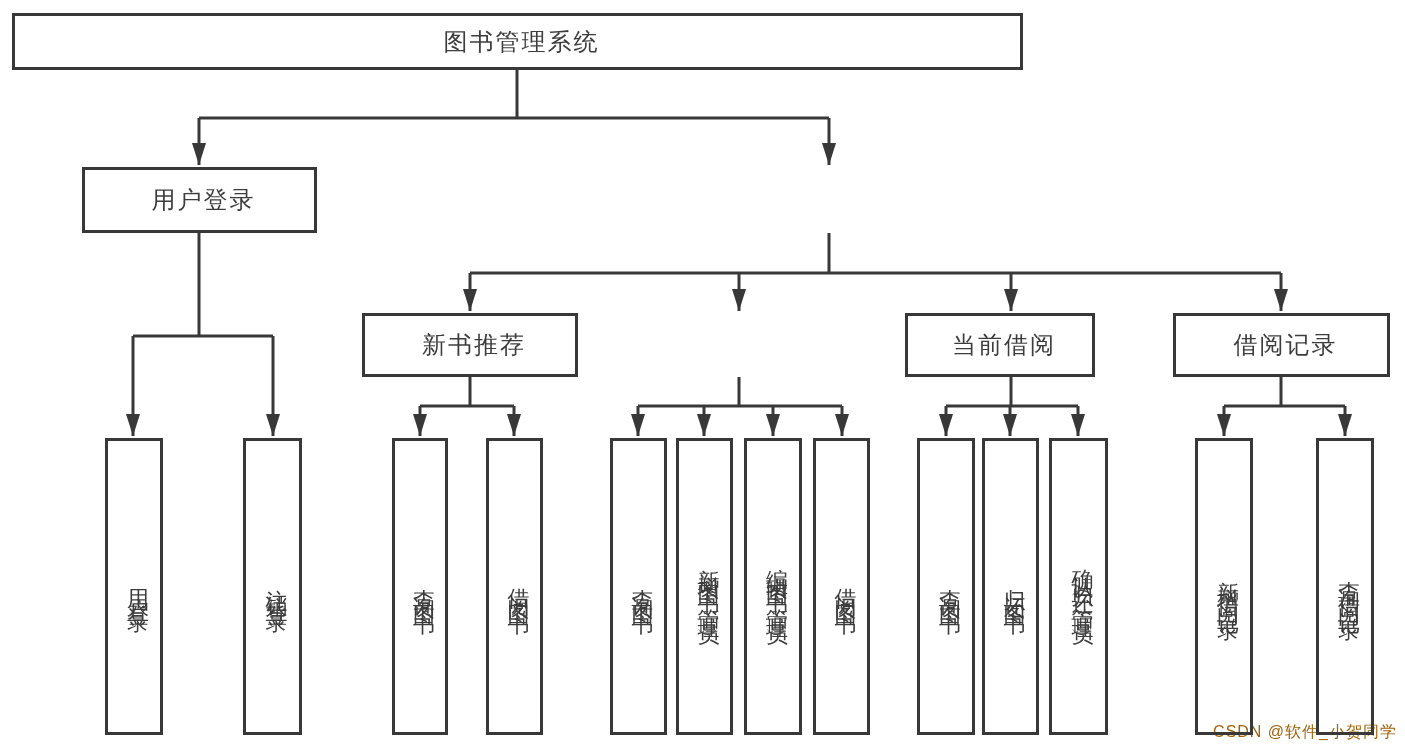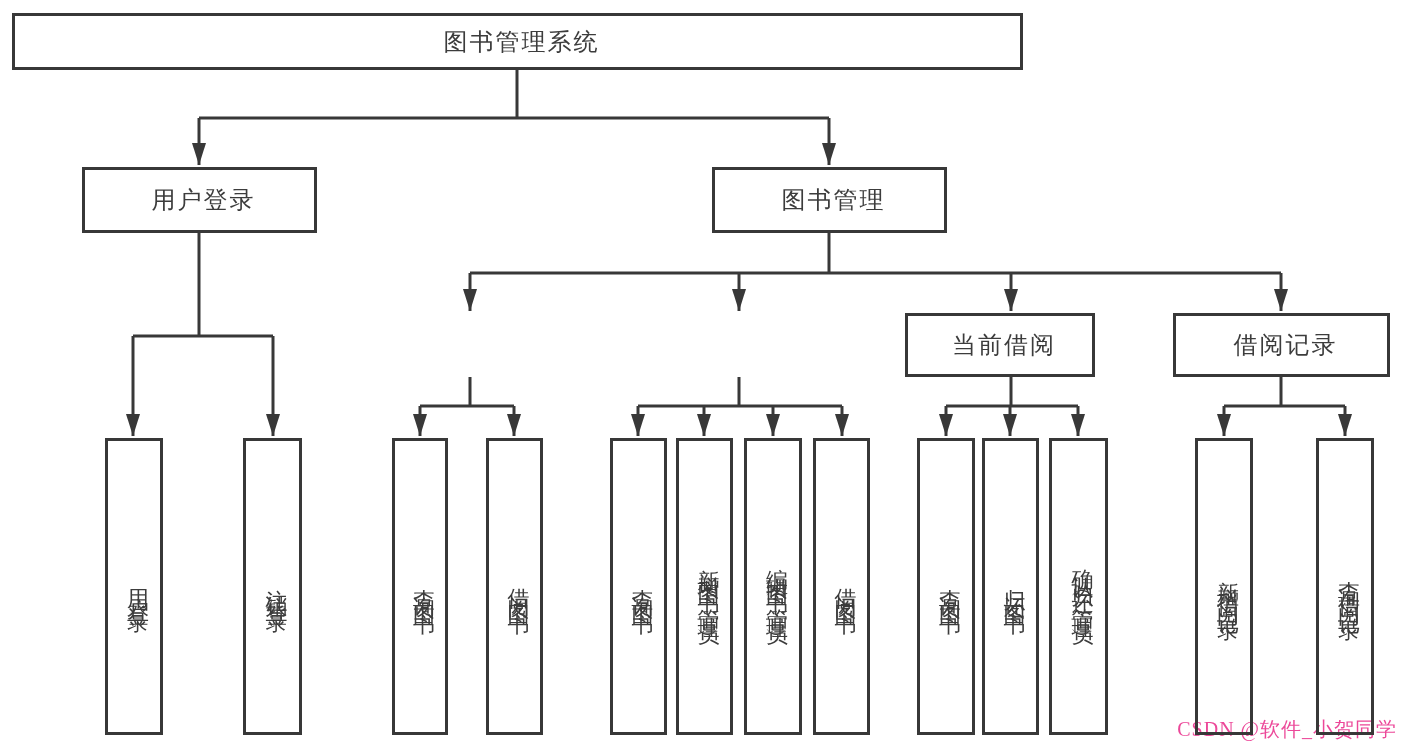--- a/index.html
+++ b/index.html
@@ -70,25 +70,24 @@
   #n-cb-return      { left: 982px;  width: 57px; }
   #n-cb-confirm     { left: 1049px; width: 59px; }
   #n-br-add         { left: 1195px; width: 58px; }
   #n-br-query       { left: 1316px; width: 58px; }
 
   #watermark {
     position: absolute;
     right: 8px;
     bottom: 4px;
     z-index: 2;
-    color: #ec4899;
-    font-size: 20px;
+    color: #a16207;
+    font-size: 16px;
     letter-spacing: 1px;
     white-space: nowrap;
-    font-family: Liberation Serif, serif;
   }
 </style>
 </head>
 <body>
 
 <div id="stage">
 
   <svg id="wires" viewBox="0 0 1405 747" xmlns="http://www.w3.org/2000/svg">
     <defs>
       <marker id="ah" orient="auto" markerUnits="userSpaceOnUse" markerWidth="24" markerHeight="16" refX="23" refY="8" viewBox="0 0 24 16">
@@ -132,24 +131,24 @@
     </g>
   </svg>
 
   <div class="node" id="n-root">
     <span class="lbl">图书管理系统</span>
   </div>
 
   <div class="node" id="n-user-login">
     <span class="lbl">用户登录</span>
   </div>
-  <div class="node" id="n-book-mgmt">
-    <span class="lbl">图书管理</span>
+
+  <div class="node" id="n-new-book">
+    <span class="lbl">新书推荐</span>
   </div>
-
   <div class="node" id="n-current-borrow">
     <span class="lbl">当前借阅</span>
   </div>
   <div class="node" id="n-borrow-record">
     <span class="lbl">借阅记录</span>
   </div>
 
   <div class="node leaf" id="n-leaf-user-login">
     <span class="lbl">用户登录</span>
   </div>

